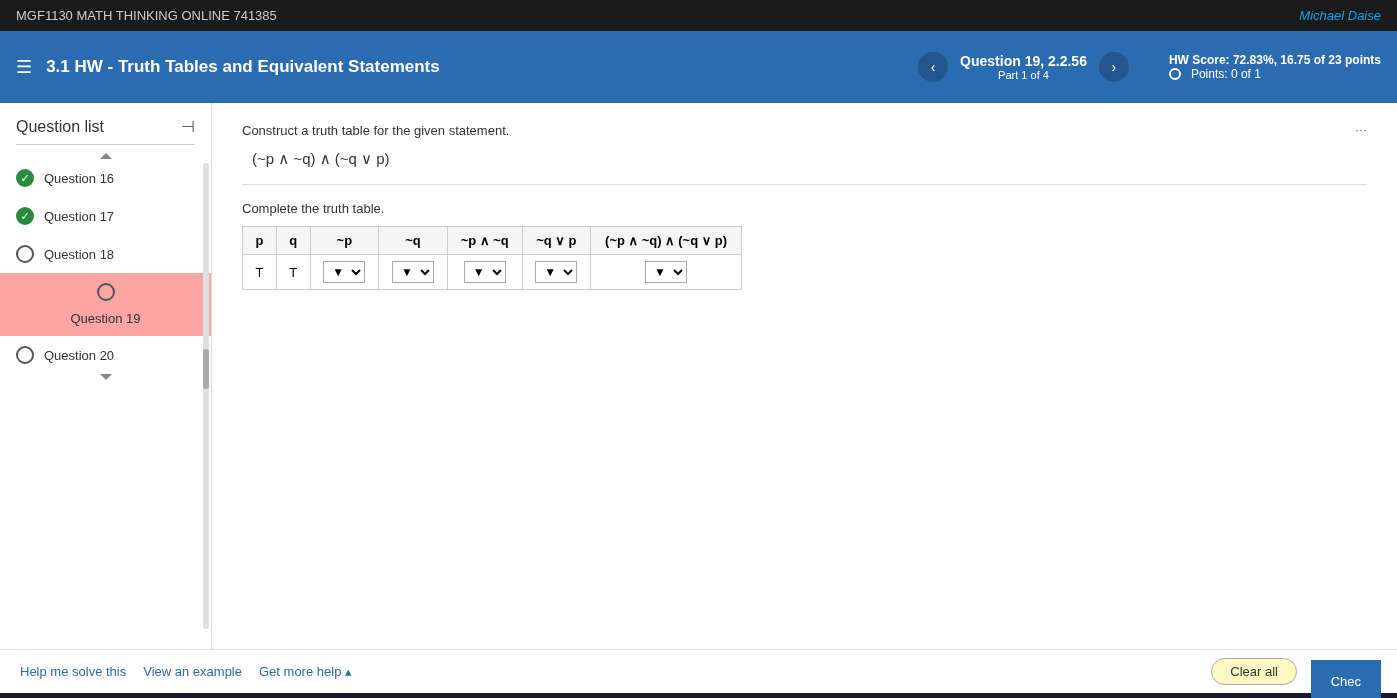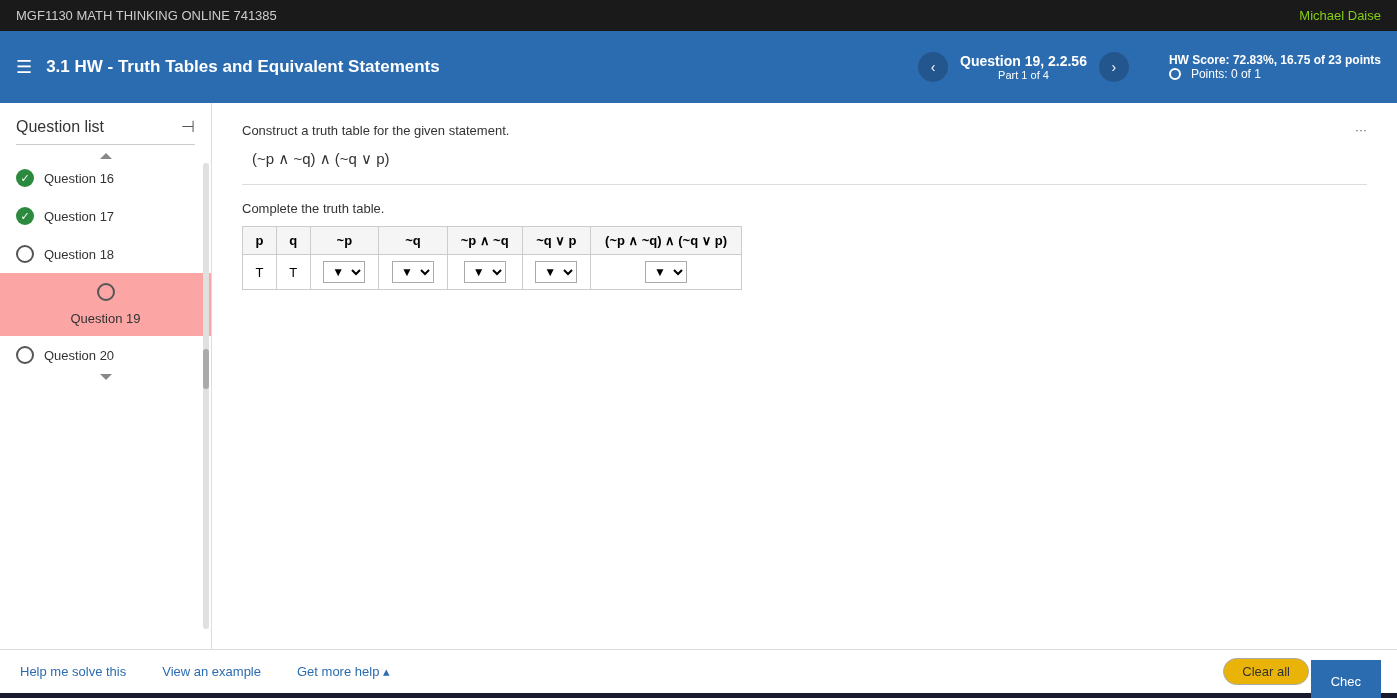--- a/index.html
+++ b/index.html
@@ -19,22 +19,23 @@
       display: flex;
       align-items: flex-start;
       justify-content: space-between;
     }
     .top-bar-title {
       color: #ccc;
       font-size: 13px;
       font-weight: 500;
     }
     .top-bar-user {
-      color: #84cc16;
-      font-size: 13px;
+      color: #0ea5e9;
+      font-size: 13px;
+      font-style: italic;
     }
 
     
     .header {
       background: #2b6cb0;
       color: white;
       display: flex;
       align-items: center;
       padding: 10px 16px;
       min-height: 72px;
@@ -279,35 +280,35 @@
     }
 
     
     .bottom-bar {
       background: white;
       border-top: 1px solid #ddd;
       height: 44px;
       display: flex;
       align-items: center;
       padding: 0 20px;
-      gap: 36px;
+      gap: 17px;
       position: relative;
     }
     .bottom-btn {
       background: none;
       border: none;
       color: #2b6cb0;
       font-size: 13px;
       cursor: pointer;
       text-decoration: none;
     }
     .clear-all-btn {
       position: absolute;
-      right: 88px;
-      background: #eab308;
+      right: 100px;
+      background: #fef9c3;
       border: 1px solid #aaa;
       border-radius: 16px;
       padding: 5px 18px;
       font-size: 13px;
       cursor: pointer;
       color: #333;
     }
     .check-btn {
       position: absolute;
       right: 16px;

